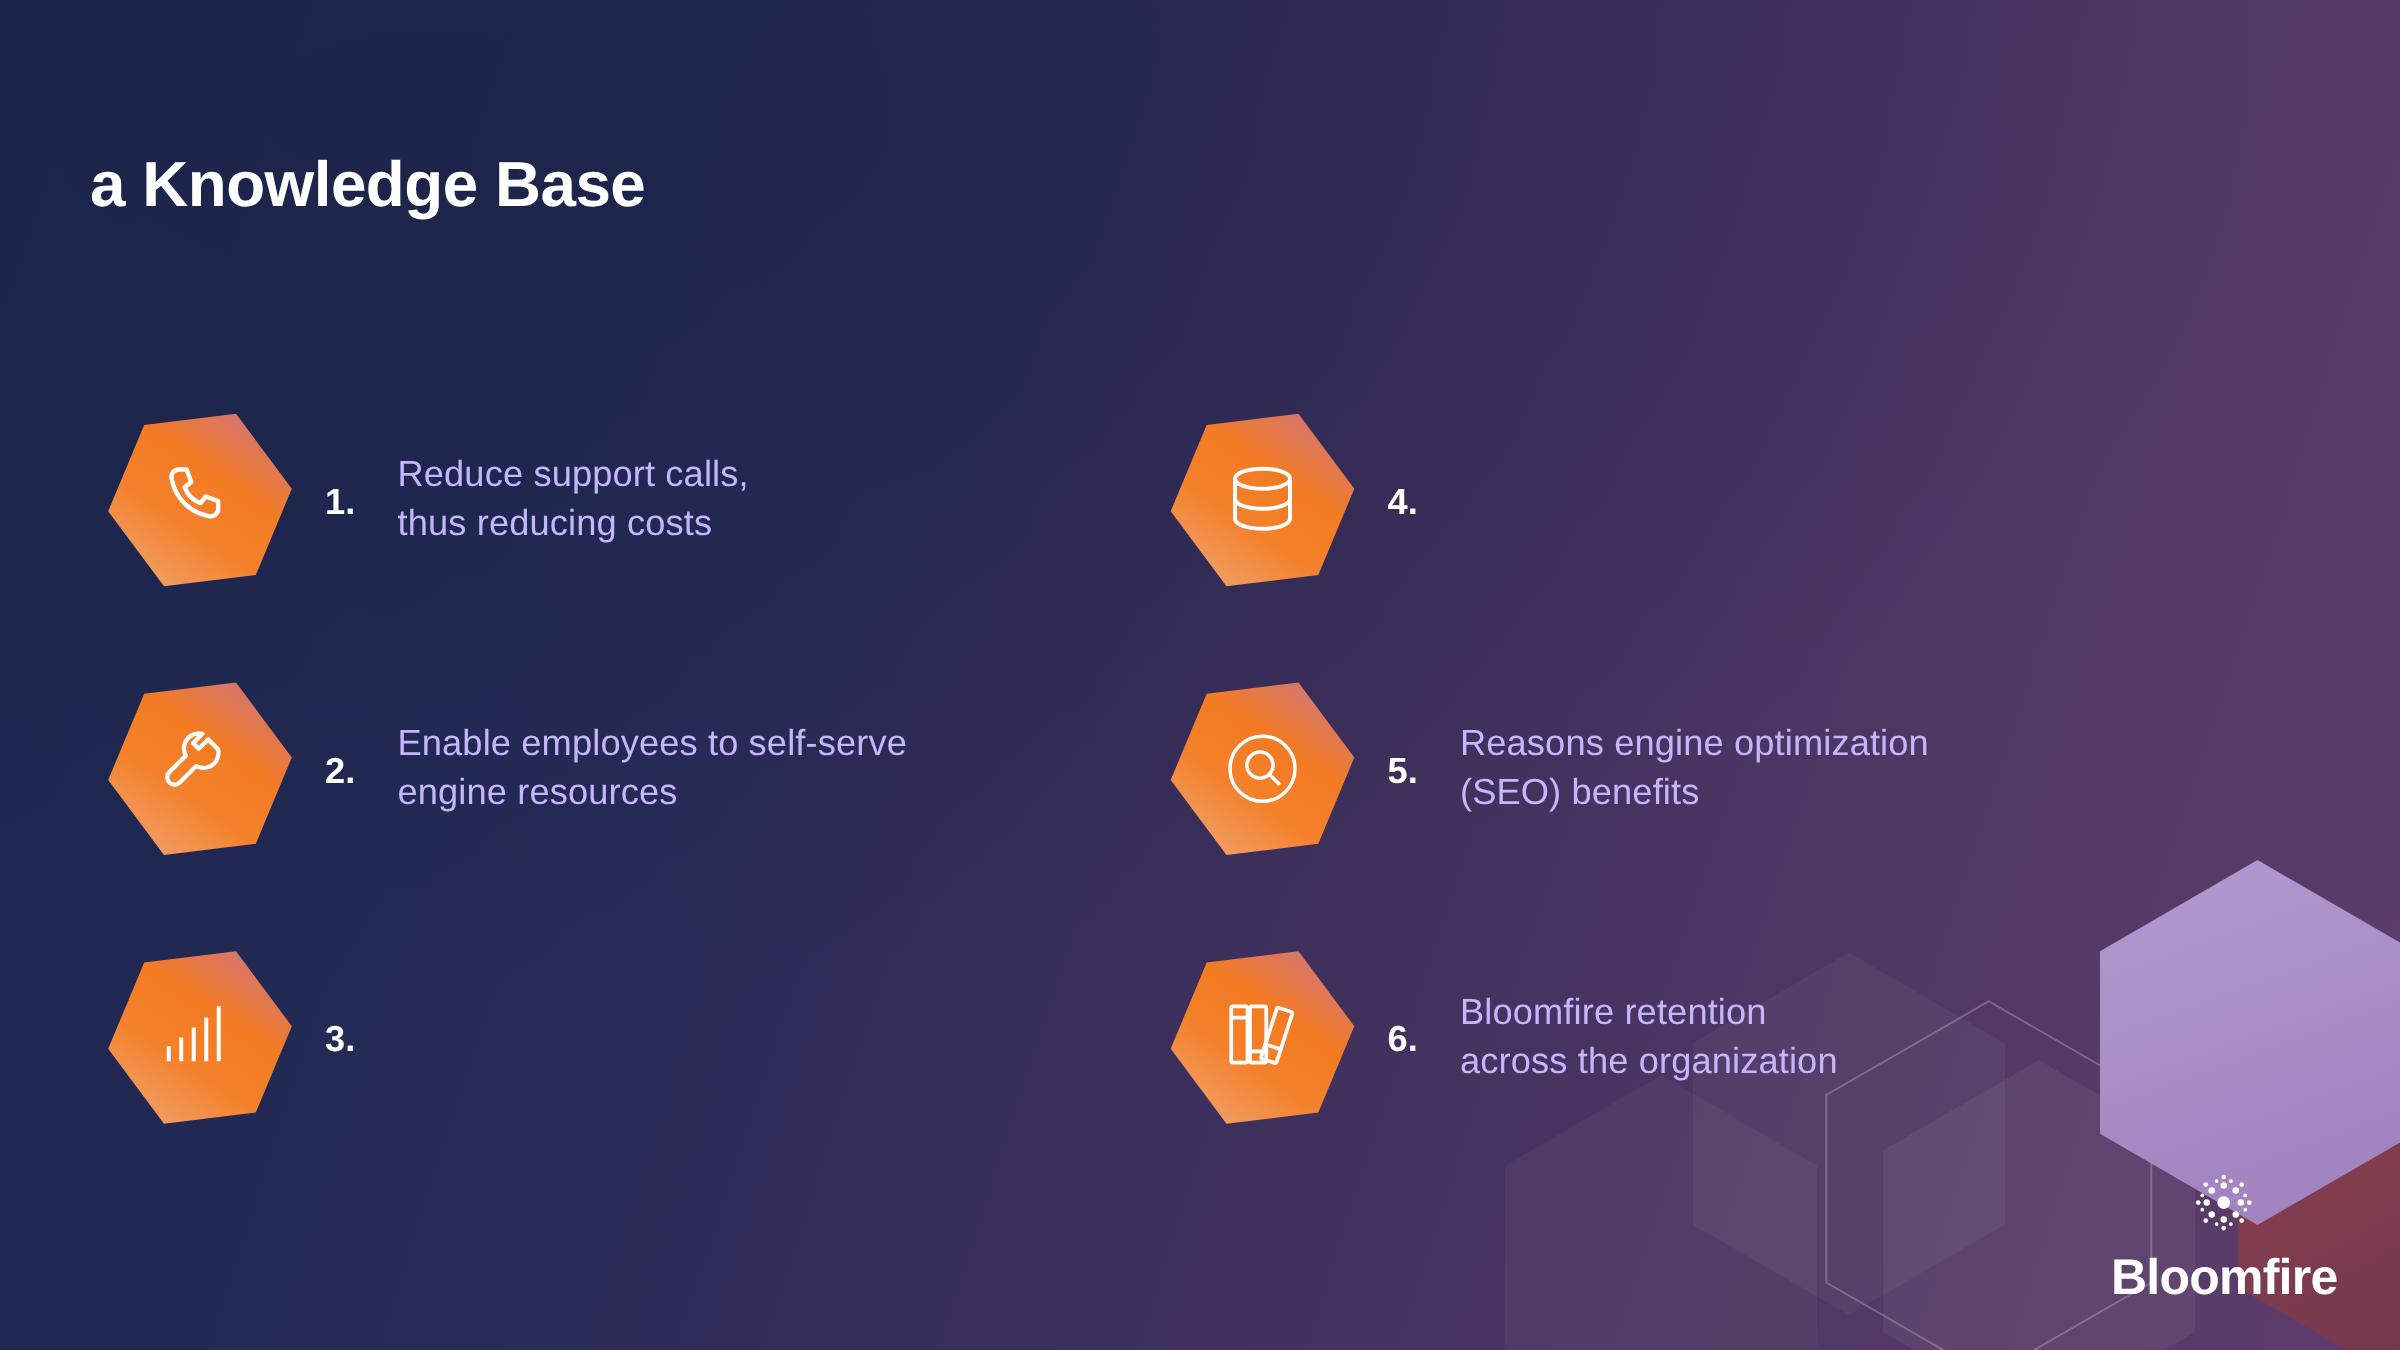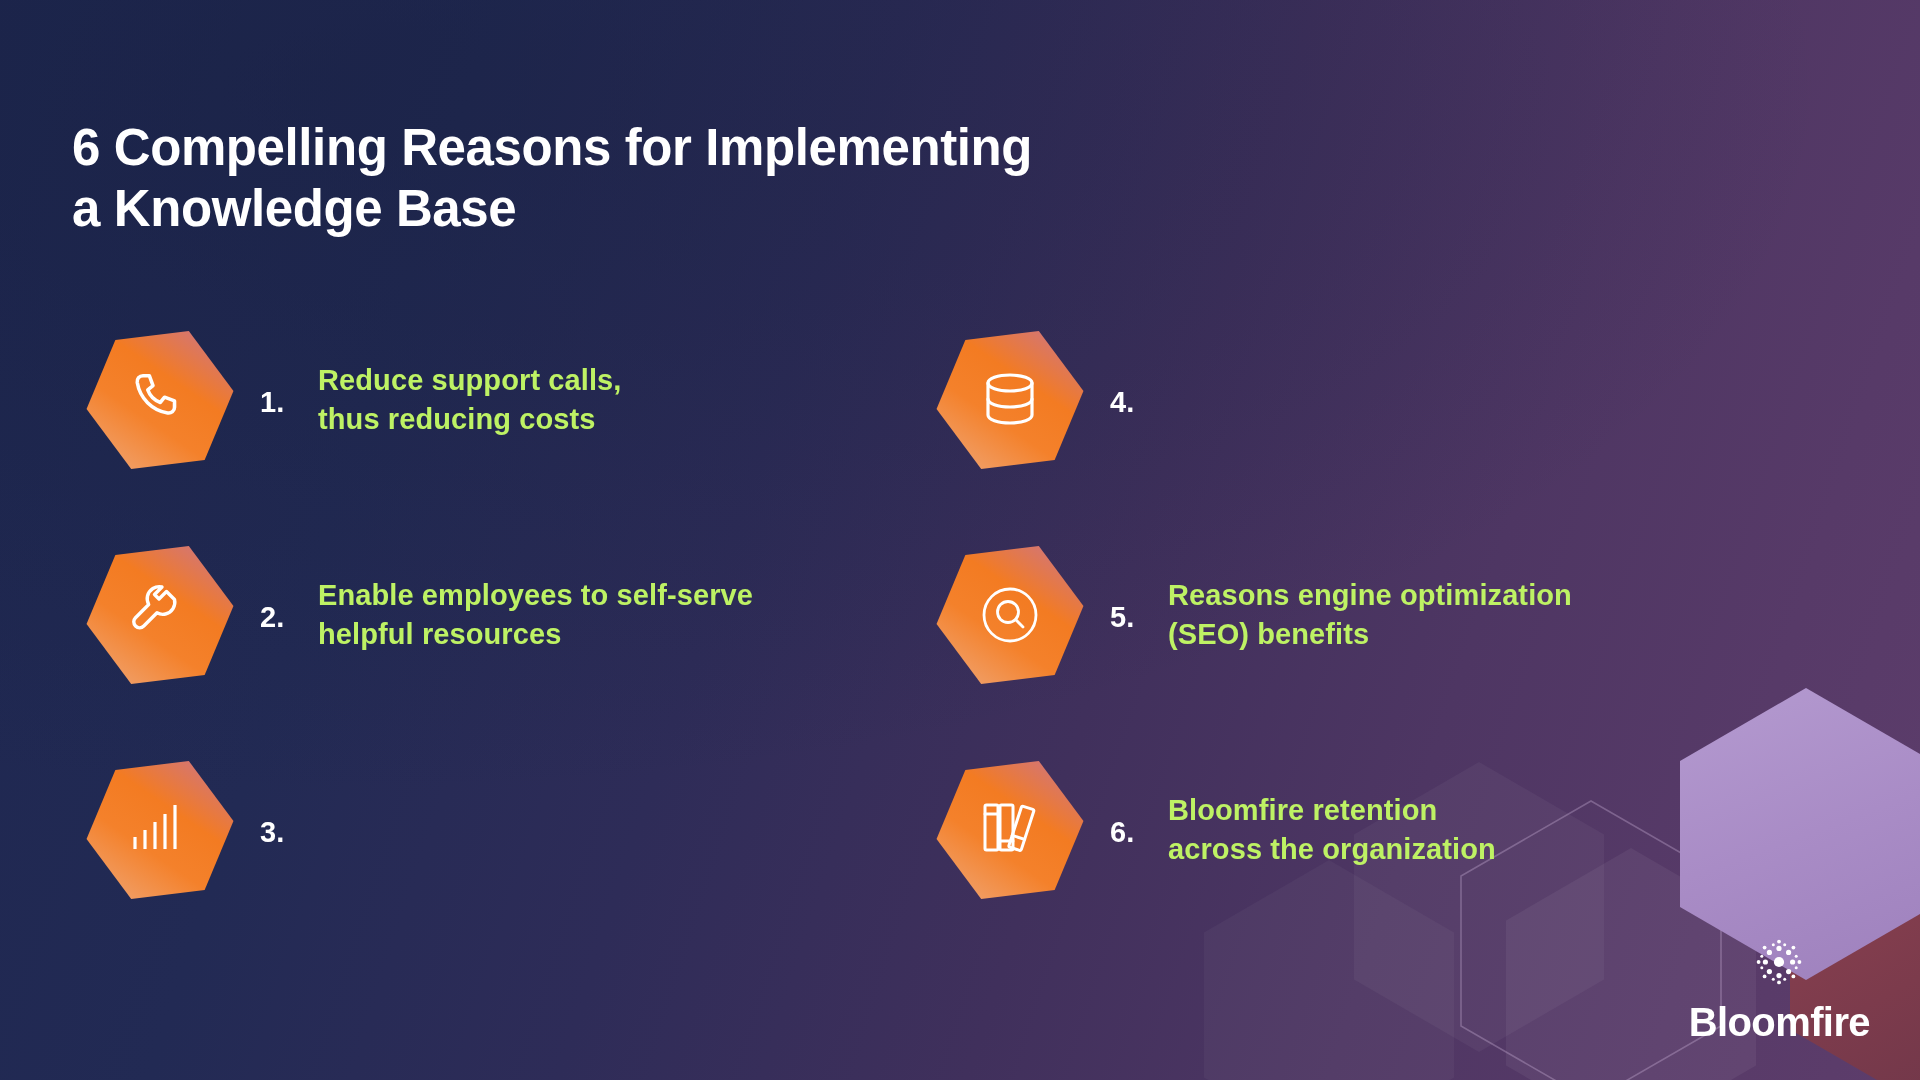--- a/index.html
+++ b/index.html
@@ -65,24 +65,24 @@
     font-weight:bold;
     line-height:1;
     margin-left:26px;
     margin-right:14px;
     width:44px;
     flex:0 0 44px;
     text-align:left;
     padding-top:4px;
   }
   .txt {
-    color:#bef264;
+    color:#c4b5fd;
     font-size:29px;
     line-height:1.36;
-    font-weight:700;
+    font-weight:400;
     white-space:pre-line;
     letter-spacing:.1px;
   }
 
   
   .logo {
     position:absolute; right:50px; bottom:38px;
     display:flex; align-items:center; gap:14px;flex-direction:column;
   }
   .logo-mark { width:52px; height:52px; }
@@ -109,21 +109,20 @@
   </svg>
 </div>
 
 <div class="deco hexp" style="left:1790px; top:812px; width:250px; height:290px;
             background:linear-gradient(150deg,#8e4250 0%,#7c3b4c 55%,#6d3649 100%);"></div>
 
 <div class="deco hexp" style="left:1680px; top:688px; width:252px; height:292px;
             background:linear-gradient(160deg,#b49ad0 0%,#a98cc6 50%,#9e81bd 100%);"></div>
 
 <h1 class="title">
-  <span class="title-line">6 Compelling Reasons for Implementing</span>
   <span class="title-line">a Knowledge Base</span>
 </h1>
 
 <div class="items">
 
   <div class="item" style="left:86px; top:326px;">
     <div class="hexwrap">
       <svg width="148" height="148" viewBox="0 0 148 148" aria-hidden="true">
         <defs>
           <linearGradient id="hg1" x1="0" y1="1" x2="1" y2="0">
@@ -164,21 +163,21 @@
         <g fill="none" stroke="#ffffff" stroke-width="3.4" stroke-linecap="round" stroke-linejoin="round" transform="translate(45,45)">
           <path d="M35.5 5.5 L28 13 L23.5 8.5 L31 1 C24.5 -0.5 18 3.5 16.5 10
                    C15.8 13 16.3 16 17.7 18.5 L4.5 31.7 C2.2 34 2.2 37.7 4.5 40
                    C6.8 42.3 10.5 42.3 12.8 40 L26 26.8 C28.5 28.2 31.5 28.7 34.5 28
                    C41 26.5 45 20 43.5 13.5 Z"></path>
         </g>
       </svg>
     </div>
     <div class="num">2.</div>
     <div class="txt">Enable employees to self-serve
-helpful resources</div>
+engine resources</div>
   </div>
 
   <div class="item" style="left:86px; top:756px;">
     <div class="hexwrap">
       <svg width="148" height="148" viewBox="0 0 148 148" aria-hidden="true">
         <defs>
           <linearGradient id="hg3" x1="0" y1="1" x2="1" y2="0">
             <stop offset="0%" stop-color="#efa87a"></stop>
             <stop offset="38%" stop-color="#f4812b"></stop>
             <stop offset="62%" stop-color="#f37b22"></stop>

